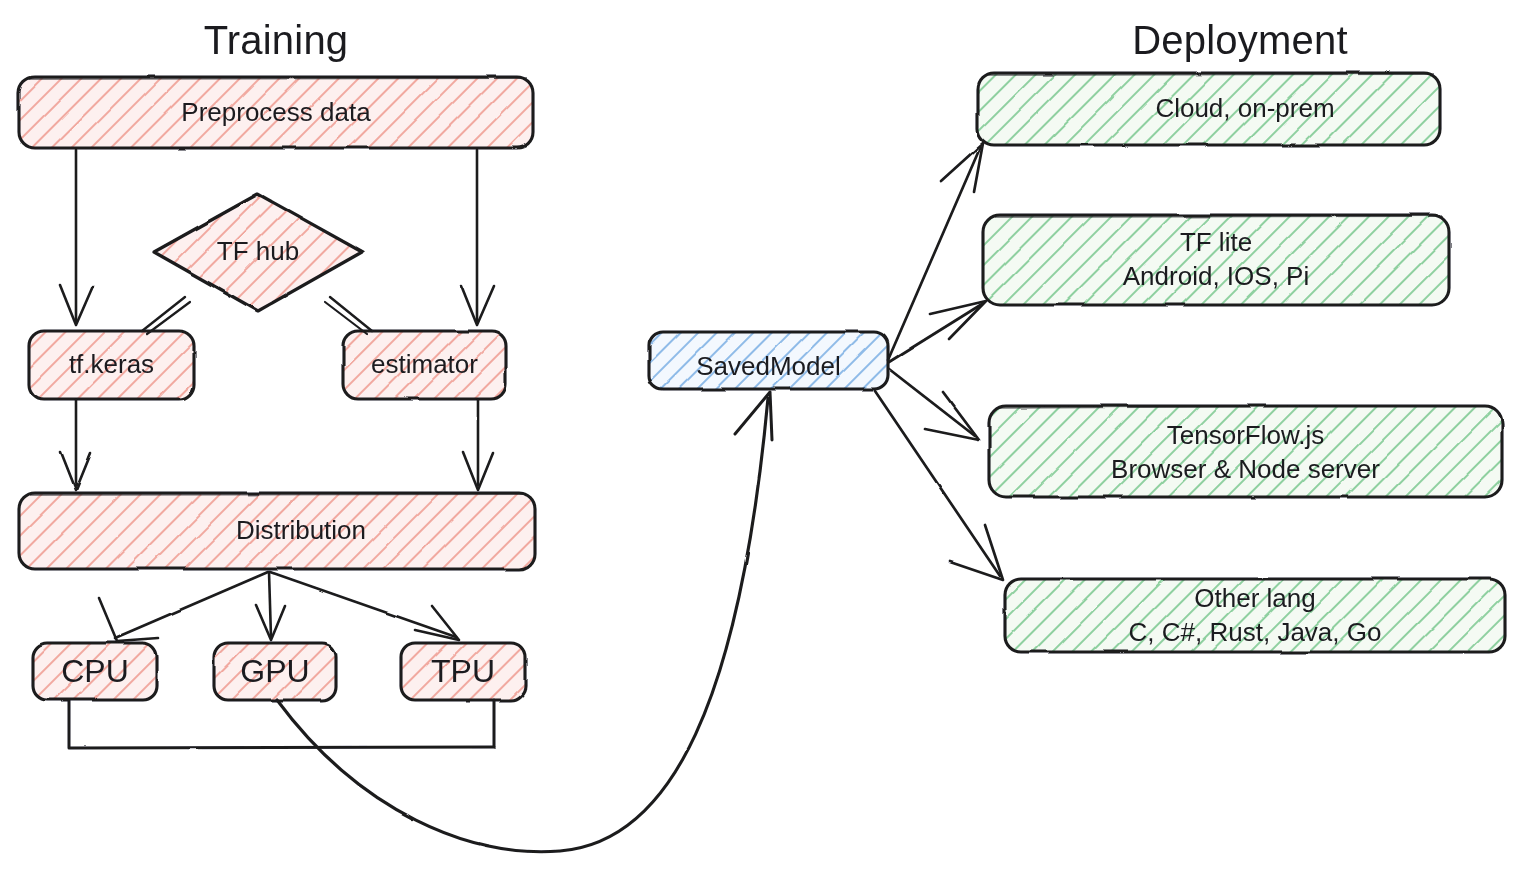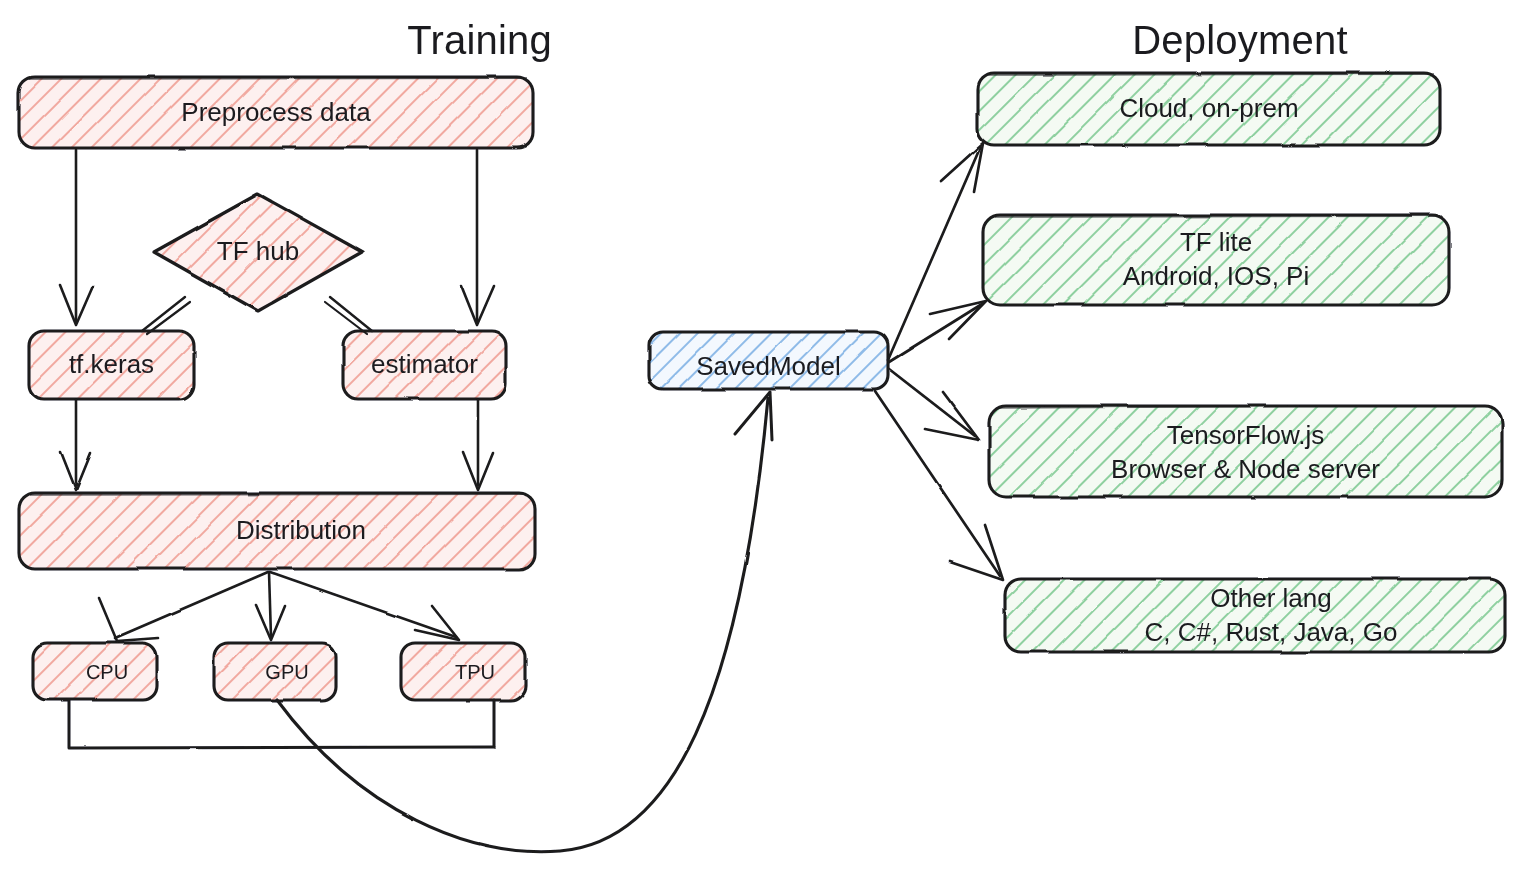--- a/index.html
+++ b/index.html
@@ -40,21 +40,21 @@
     white-space: nowrap;
   }
   .title {
     position: absolute;
     color: #1b1b1f;
     font-size: 40px;
     font-weight: 400;
     letter-spacing: 0.2px;
     white-space: nowrap;
   }
-  .fs28 { font-size: 20px; margin-left: 12px; }
+  .fs28 { font-size: 32px; }
   .fs26 { font-size: 26px; }
 </style>
 </head>
 <body>
 
 <div id="canvas">
 
   <svg class="layer" viewBox="0 0 1536 873" xmlns="http://www.w3.org/2000/svg">
     <defs>
       <pattern id="hatch-red" width="14" height="14" patternUnits="userSpaceOnUse" patternTransform="rotate(45)">
@@ -238,21 +238,21 @@
         <path d="M943,392 L979,440 L925,429" stroke-width="2.7" stroke-linejoin="round"></path>
       </g>
 
       <g>
         <path d="M875,391 L1000,576" stroke-width="2.7"></path>
         <path d="M985,525 L1003,580 L950,562" stroke-width="2.7" stroke-linejoin="round"></path>
       </g>
     </g>
   </svg>
 
-  <div class="title" style="left:0px; top:18px; width:552px; text-align:right;">Training</div>
+  <div class="title" style="left:0px; top:18px; width:552px; text-align:center;">Training</div>
 
   <div class="title" style="left:980px; top:18px; width:520px; text-align:center;">Deployment</div>
 
   <div class="node-label fs26" style="left:19px; top:77px; width:514px; height:71px;">
     <span class="line1">Preprocess data</span>
   </div>
 
   <div class="node-label fs26" style="left:154px; top:222px; width:208px; height:60px;">
     <span class="line1">TF hub</span>
   </div>
@@ -278,32 +278,32 @@
   </div>
 
   <div class="node-label fs28" style="left:401px; top:643px; width:124px; height:57px;border-radius:18px;">
     <span class="line1">TPU</span>
   </div>
 
   <div class="node-label fs26" style="left:649px; top:332px; width:239px; height:69px;">
     <span class="line1">SavedModel</span>
   </div>
 
-  <div class="node-label fs26" style="left:978px; top:73px; width:462px; height:72px;">
+  <div class="node-label fs26" style="left:978px; top:73px; width:462px; height:72px;padding-left:36px;">
     <span class="line1">Cloud, on-prem</span>
   </div>
 
   <div class="node-label fs26" style="left:983px; top:215px; width:466px; height:90px;">
     <span class="line1">TF lite</span>
     <span class="line2">Android, IOS, Pi</span>
   </div>
 
   <div class="node-label fs26" style="left:989px; top:406px; width:513px; height:94px;">
     <span class="line1">TensorFlow.js</span>
     <span class="line2">Browser &amp; Node server</span>
   </div>
 
-  <div class="node-label fs26" style="left:1005px; top:579px; width:500px; height:73px;margin-left:16px;">
+  <div class="node-label fs26" style="left:1005px; top:579px; width:500px; height:73px;">
     <span class="line1">Other lang</span>
     <span class="line2">C, C#, Rust, Java, Go</span>
   </div>
 
 </div>
 
 </body></html>

